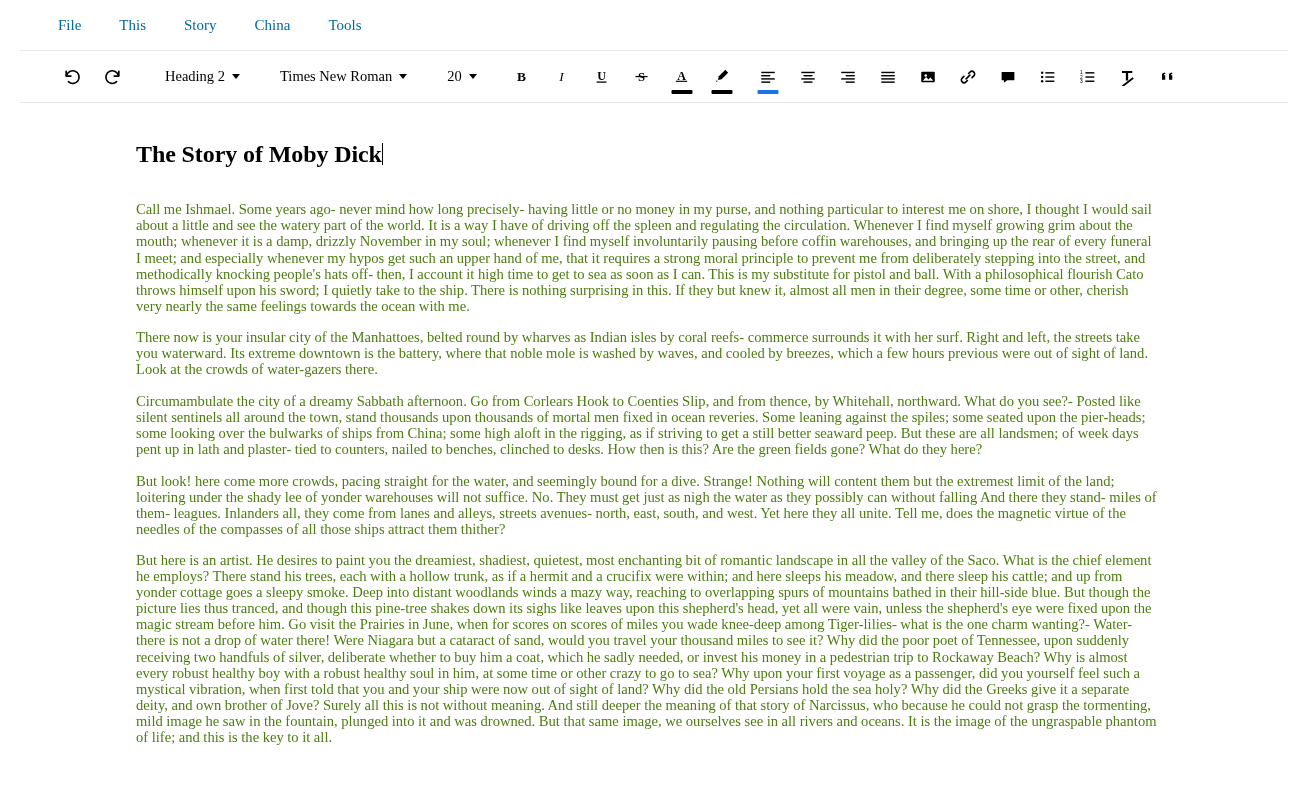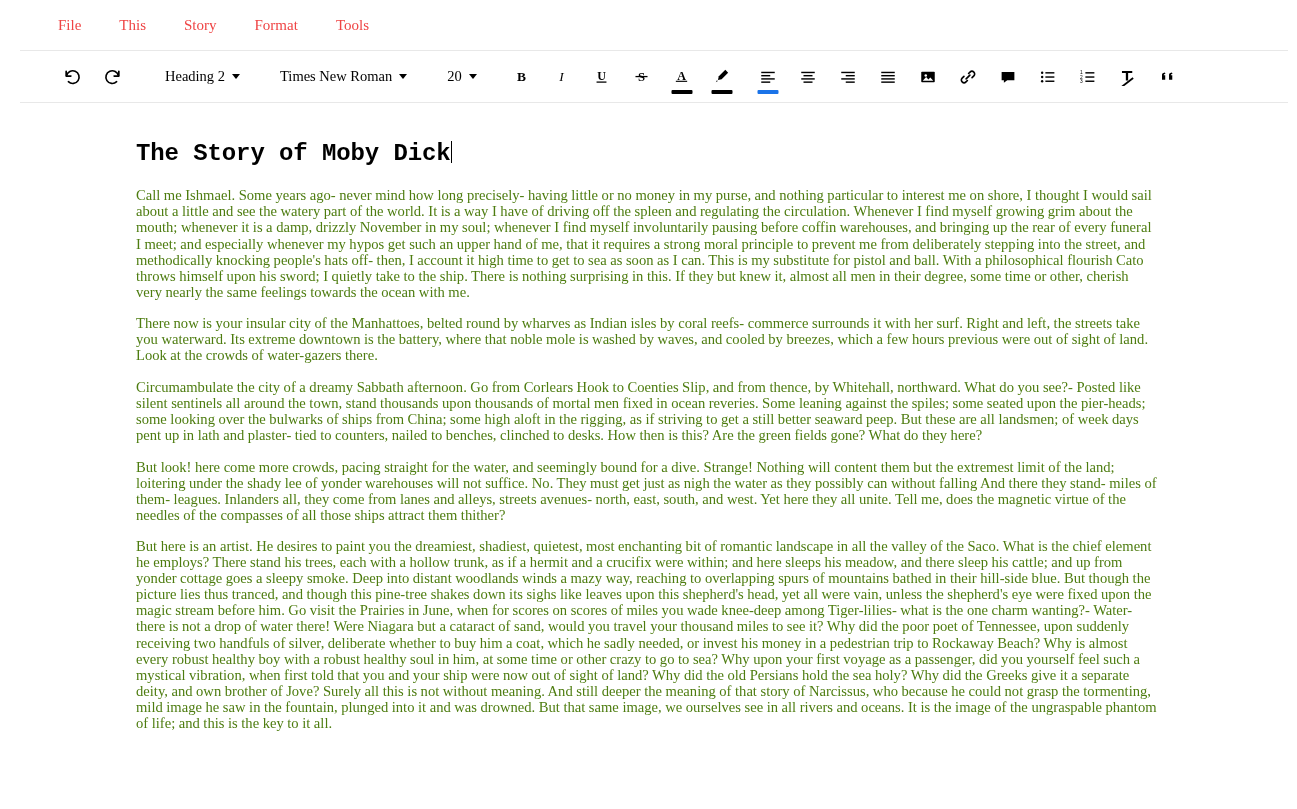--- a/index.html
+++ b/index.html
@@ -19,21 +19,21 @@
   .menubar {
     height: 50px;
     display: flex;
     align-items: center;
     padding-left: 44px;
     gap: 10px;
   }
   .menu-item {
     font-family: "Liberation Serif", "DejaVu Serif", serif;
     font-size: 15px;
-    color: #ef4444;
+    color: #0369a1;
     padding: 4px 14px;
     border-radius: 4px;
     cursor: pointer;
     white-space: nowrap;
     line-height: 1;
   }
 
   .divider {
     height: 1px;
     background: #e8e8e8;
@@ -92,25 +92,25 @@
     width: 21px;
     height: 4px;
     border-radius: 1px;
   }
 
   
   .doc {
     padding: 38px 139px 0 136px;
   }
   .doc-title {
-    font-family: Liberation Mono, monospace;
+    font-family: Liberation Serif, serif;
     font-size: 24px;
     font-weight: bold;
     line-height: 1.1;
-    margin: 0 0 20px 0;
+    margin: 0 0 34px 0;
     letter-spacing: -0.1px;
     position: relative;
     display: inline-block;
   }
   .caret-bar {
     display: inline-block;
     width: 1.5px;
     height: 22px;
     background: #000;
     vertical-align: -3px;
@@ -126,21 +126,21 @@
     word-spacing: -0.1px;
   }
 </style>
 </head>
 <body>
 
 <div class="menubar">
   <div class="menu-item">File</div>
   <div class="menu-item">This</div>
   <div class="menu-item">Story</div>
-  <div class="menu-item">Format</div>
+  <div class="menu-item">China</div>
   <div class="menu-item">Tools</div>
 </div>
 
 <div class="divider"></div>
 
 <div class="toolbar">
 
   <div class="tb tb-icon">
     <span>
       <svg width="19" height="19" viewBox="0 0 24 24" fill="none" stroke="#000" stroke-width="2.1" stroke-linecap="round" stroke-linejoin="round">

